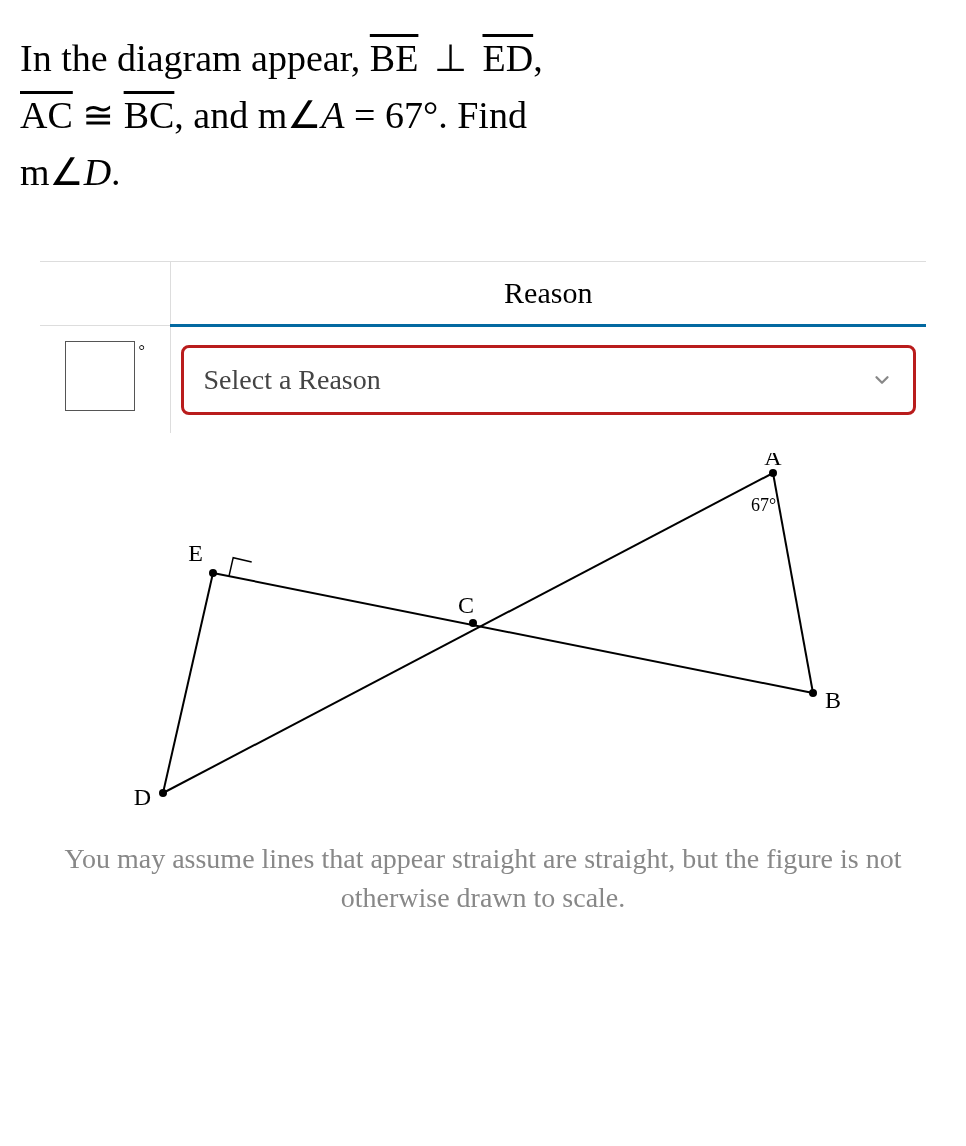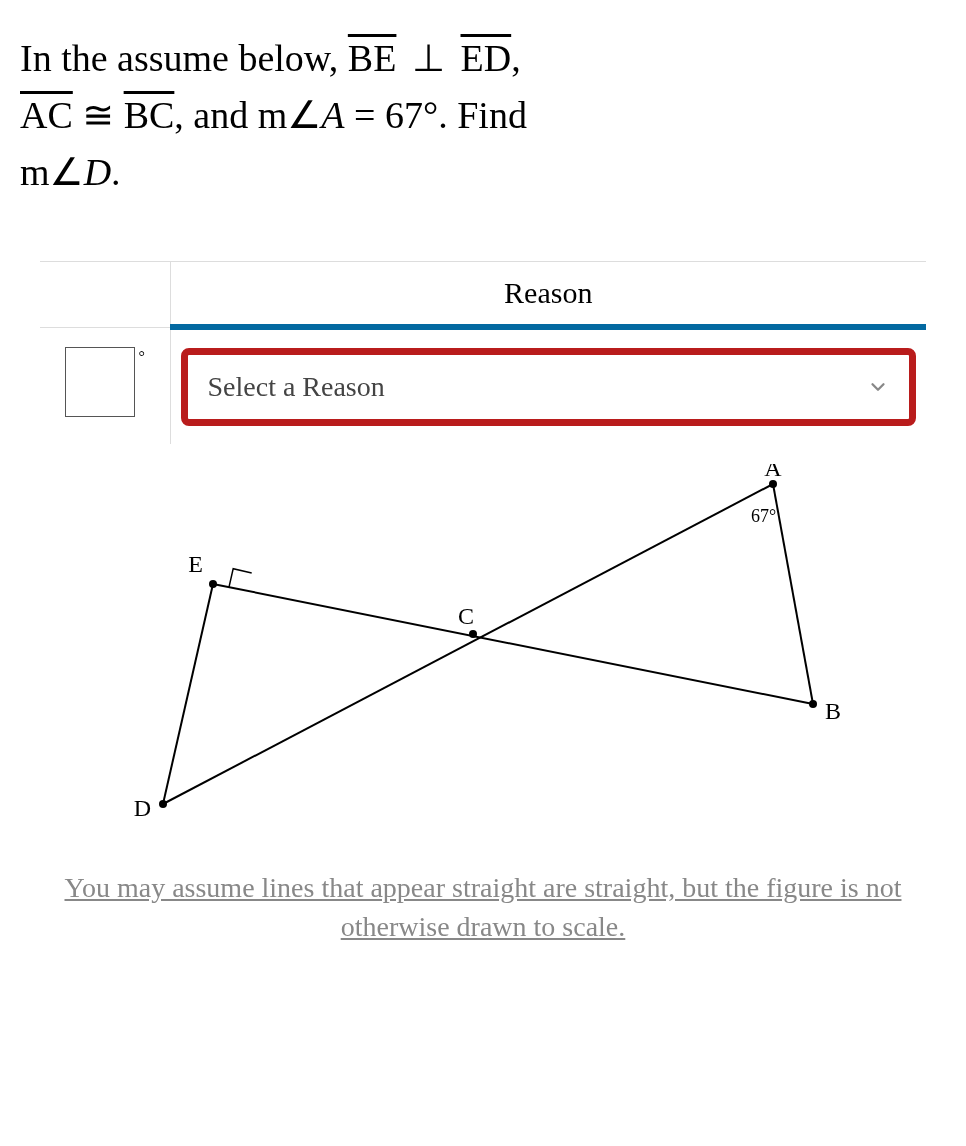--- a/index.html
+++ b/index.html
@@ -24,21 +24,21 @@
   .angle-sym { font-family: 'Times New Roman', serif; }
   .table-wrap {
     margin-left: 20px;
     margin-right: 20px;
   }
   .proof-table {
     width: 100%;
     border-collapse: collapse;
   }
   .proof-table td, .proof-table th {
-    border-bottom: 6px solid #0369a1;
+    border-bottom: 3px solid #0369a1;
     padding: 14px 10px;
     font-size: 30px;
     font-weight: normal;
     vertical-align: middle;
   }
   .col-statement {
     width: 130px;
     border-right: 1px solid #ddd;
     text-align: center;
   }
@@ -61,50 +61,49 @@
   }
   .deg-mark {
     font-size: 16px;
     line-height: 1;
     margin-top: 2px;
   }
   .reason-select {
     display: flex;
     align-items: center;
     justify-content: space-between;
-    border: 7px solid #b91c1c;
+    border: 3px solid #b91c1c;
     border-radius: 8px;
     padding: 16px 20px;
     font-size: 28px;
     color: #444;
     background: #fff;
     margin: 4px 0;
     gap: 40px;
   }
   .chev { color: #888; }
   .chev svg { width: 22px; height: 22px; display: block; }
   .diagram-wrap {
     margin: 20px 20px 0 20px;
     text-align: center;
   }
   .diagram-note {
     color: #888;
     font-size: 28px;
     line-height: 1.4;
-    margin-top: 24px;
+    margin-top: 6px;
     text-align: center;
-    text-decoration: underline;
   }
   svg.diagram { display: block; margin: 0 auto; }
 </style>
 </head>
 <body>
 
 <div class="problem-text">
-  <span>In the assume below, </span><span class="overline">BE</span>
+  <span>In the diagram appear, </span><span class="overline">BE</span>
   <span class="perp">⊥</span>
   <span class="overline">ED</span><span>,</span><br>
   <span class="overline">AC</span>
   <span>≅</span>
   <span class="overline">BC</span><span>, and m</span><span class="angle-sym">∠</span><span class="mathit">A</span><span> = </span><span>67°</span><span>. Find</span><br>
   <span>m</span><span class="angle-sym">∠</span><span class="mathit">D</span><span>.</span>
 </div>
 
 <div class="table-wrap">
   <table class="proof-table">

